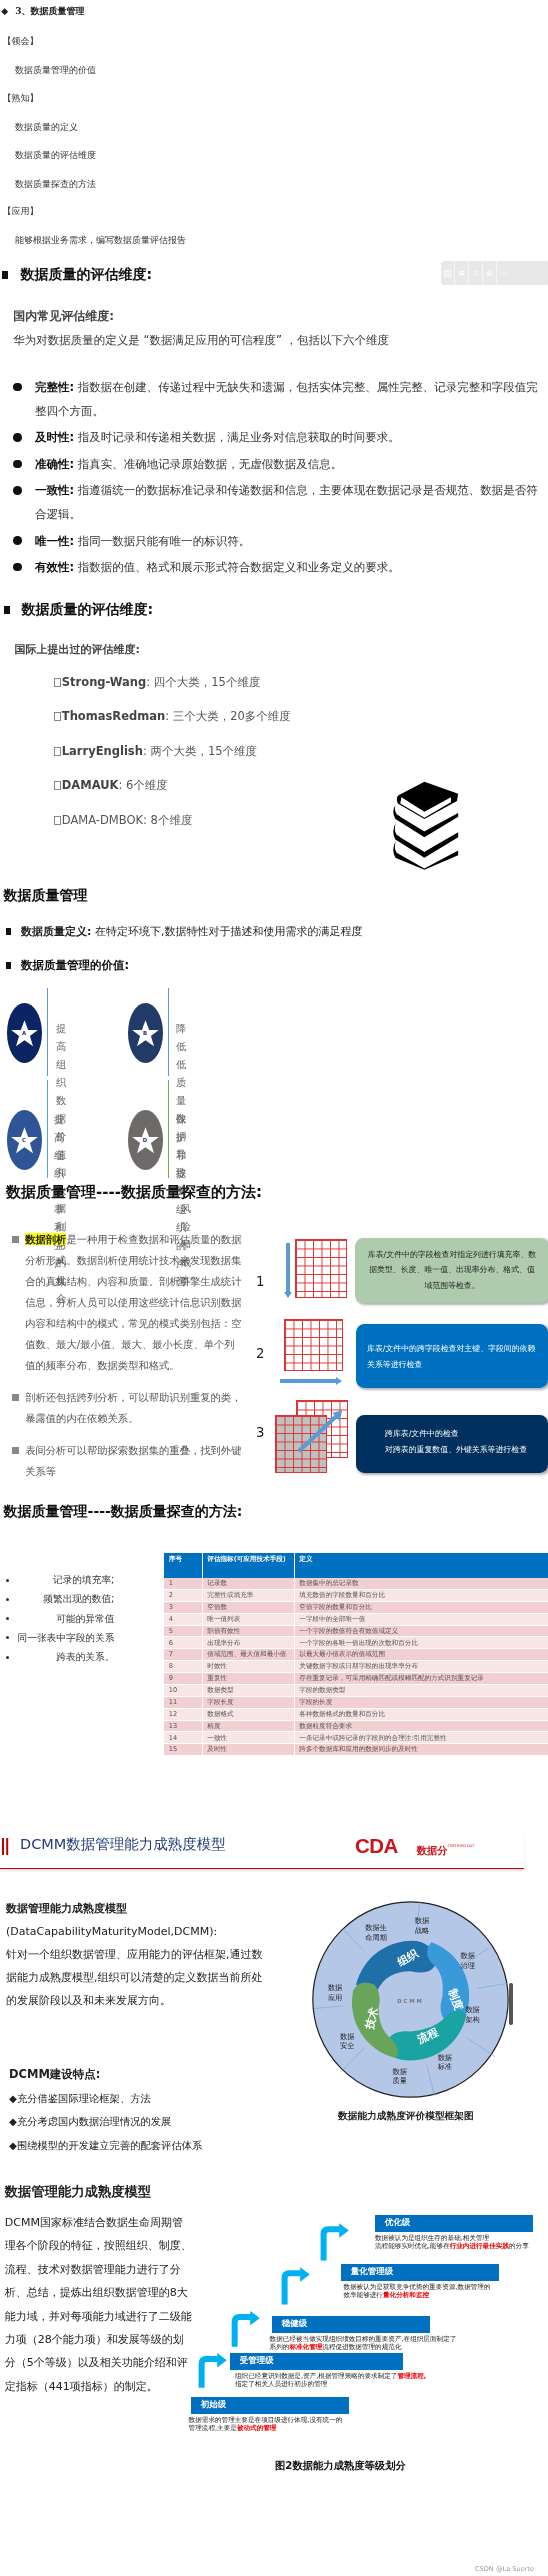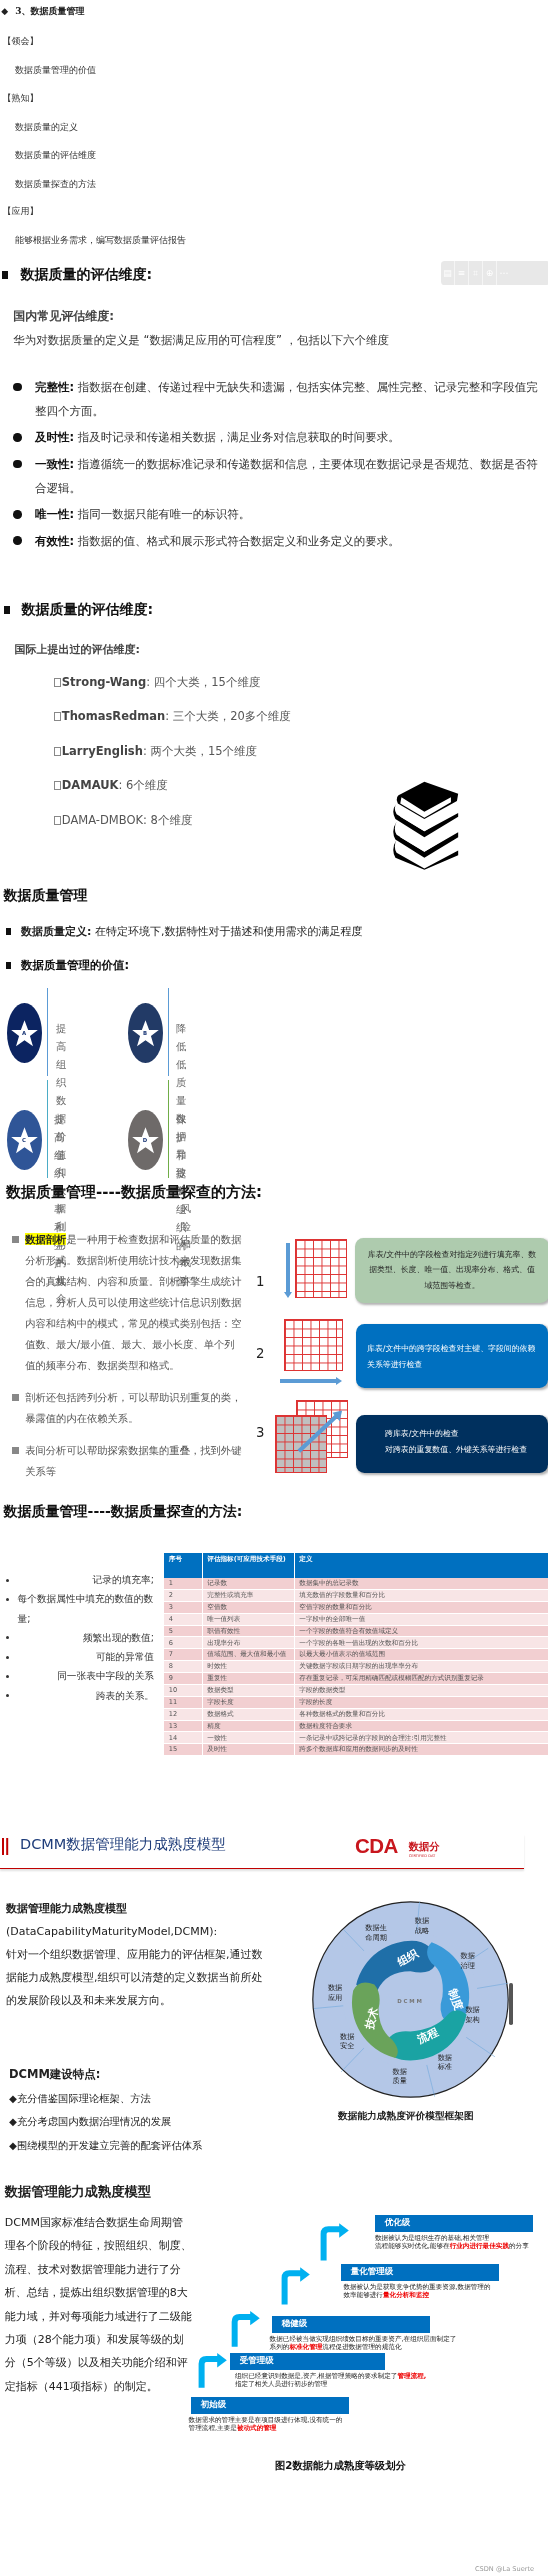--- a/index.html
+++ b/index.html
@@ -62,21 +62,21 @@
   .bul-list { left: 6px; top: 1570px; font-size: 9.7px; color: #333; line-height: 19.3px; }
   .bul-list .b-item { display: flex; justify-content: space-between; }
   .bul-list .b-dot { width: 3px; height: 3px; border-radius: 50%; background: #333; margin: 8.5px 8.5px 0 0; flex: 0 0 3px; }
 
   
   .dcmm-bar { left: 0; top: 1834px; width: 524px; height: 35px; border-bottom: 1.8px solid #c00000; box-shadow: 0 1.8px 1.8px rgba(0,0,0,0.12); }
   .dcmm-bar .red-mark { position: absolute; left: 1.8px; top: 3.6px; width: 2.4px; height: 17px; background: #c00000; box-shadow: 4.2px 0 0 #c00000; }
   .dcmm-bar .dcmm-title { position: absolute; left: 20px; top: 1.2px; font-size: 14.5px; color: #1f3d7a; }
   .cda-logo { position: absolute; left: 355px; top: 0px; display: flex; align-items: flex-end; }
   .cda-logo .cda { font-size: 20.5px; font-weight: 900; color: #c8161d; letter-spacing: -0.6px; font-family: "Liberation Sans", sans-serif; }
-  .cda-logo .cda-cn { display: flex; flex-direction: column; margin-left: 11px; }
+  .cda-logo .cda-cn { display: flex; margin-left: 19px; }
   .cda-logo .cda-cn .zh { font-size: 10.3px; color: #c8161d; font-weight: bold; }
   .cda-logo .cda-cn .en { font-size: 3.6px; color: #c8161d; }
 
   .dcmm-text { left: 6px; top: 1897px; width: 266px; font-size: 11px; color: #222; line-height: 23px; }
   .dcmm-text .strong { font-weight: bold; }
   .dcmm-feat { left: 9px; top: 2063px; font-size: 10.3px; color: #222; line-height: 23.6px; }
   .dcmm-feat .feat-title { font-weight: bold; font-size: 11.5px; }
 
   .wheel-wrap { left: 311px; top: 1900px; width: 199px; height: 199px; }
   .wheel-caption { left: 338px; top: 2110px; font-size: 9.7px; font-weight: bold; color: #222; }
@@ -124,20 +124,24 @@
 <div class="abs para" style="left:13.3px; top:333px;">华为对数据质量的定义是 “数据满足应用的可信程度” ，包括以下六个维度</div>
 
 <div class="abs dim-list">
   <div class="dim-item">
       <span class="dot"></span>
       <span class="dim-text" style="width:507px"><b>完整性:</b><span> 指数据在创建、传递过程中无缺失和遗漏，包括实体完整、属性完整、记录完整和字段值完整四个方面。</span></span>
     </div>
   <div class="dim-item" style="margin-top:2.4px">
       <span class="dot"></span>
       <span class="dim-text"><b>及时性:</b><span> 指及时记录和传递相关数据，满足业务对信息获取的时间要求。</span></span>
+    </div>
+  <div class="dim-item" style="margin-top:2.4px">
+      <span class="dot"></span>
+      <span class="dim-text"><b>准确性:</b><span> 指真实、准确地记录原始数据，无虚假数据及信息。</span></span>
     </div>
   <div class="dim-item" style="margin-top:2.4px">
       <span class="dot"></span>
       <span class="dim-text" style="width:507px"><b>一致性:</b><span> 指遵循统一的数据标准记录和传递数据和信息，主要体现在数据记录是否规范、数据是否符合逻辑。</span></span>
     </div>
   <div class="dim-item" style="margin-top:2.4px">
       <span class="dot"></span>
       <span class="dim-text"><b>唯一性:</b><span> 指同一数据只能有唯一的标识符。</span></span>
     </div>
   <div class="dim-item" style="margin-top:2.4px">
@@ -273,24 +277,20 @@
   <div>跨库表/文件中的检查</div>
   <div>对跨表的重复数值、外键关系等进行检查</div>
 </div>
 
 <div class="abs" style="left:3.6px; top:1503px; font-size:14px; font-weight:bold; color:#111;">数据质量管理----数据质量探查的方法:</div>
 
 <div class="abs bul-list">
   <div class="b-item">
       <span class="b-dot"></span>
       <span>记录的填充率;</span>
-    </div>
-  <div class="b-item" style="width:148px">
-      <span class="b-dot"></span>
-      <span>每个数据属性中填充的数值的数量;</span>
     </div>
   <div class="b-item">
       <span class="b-dot"></span>
       <span>频繁出现的数值;</span>
     </div>
   <div class="b-item">
       <span class="b-dot"></span>
       <span>可能的异常值</span>
     </div>
   <div class="b-item">
@@ -481,21 +481,21 @@
     </div>
 </div>
 <div class="level" style="left:272px; top:2310px;margin-top:6px;">
   <div class="lv-bar" style="width:158px; margin-left:0;">稳健级</div>
   <div class="lv-desc" style="margin-left:-2.4px;">
       <div>数据已经被当做实现组织绩效目标的重要资产,在组织层面制定了</div>
       <div><span>系列的</span><span class="red">标准化管理</span><span>流程促进数据管理的规范化</span></div>
     </div>
 </div>
 <div class="level" style="left:230px; top:2353px;">
-  <div class="lv-bar" style="width:155px;">受管理级</div>
+  <div class="lv-bar" style="width:173px;">受管理级</div>
   <div class="lv-desc" style="margin-left:5px;">
       <div><span>组织已经意识到数据是,资产,根据管理策略的要求制定了</span><span class="red">管理流程,</span></div>
       <div>指定了相关人员进行初步的管理</div>
     </div>
 </div>
 <div class="level" style="left:191px; top:2397px;">
   <div class="lv-bar" style="width:158px;">初始级</div>
   <div class="lv-desc" style="margin-left:-2.4px;">
       <div>数据需求的管理主要是在项目级进行体现,没有统一的</div>
       <div><span>管理流程,主要是</span><span class="red">被动式的管理</span></div>

